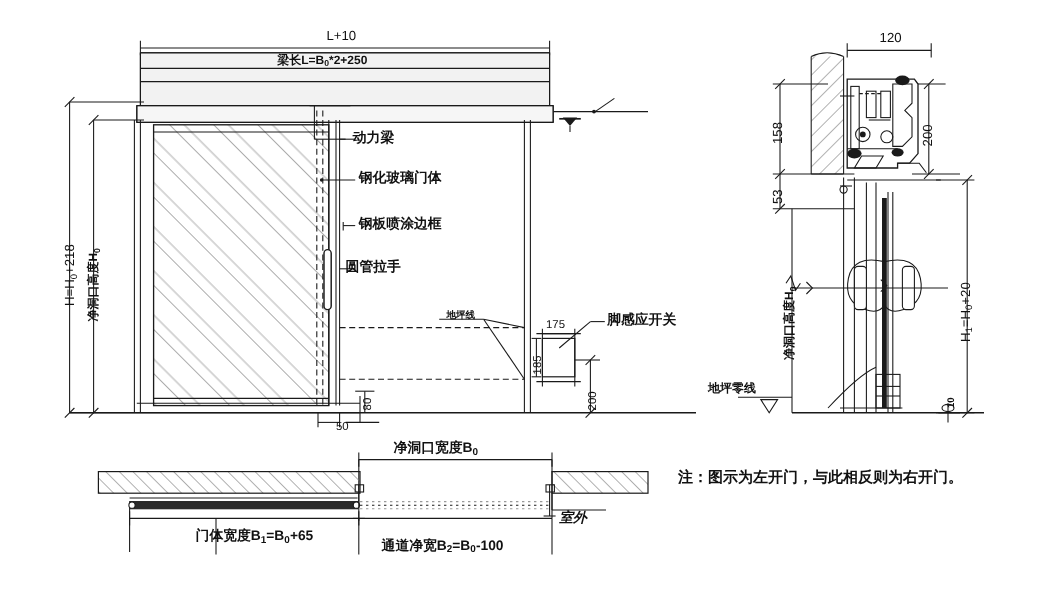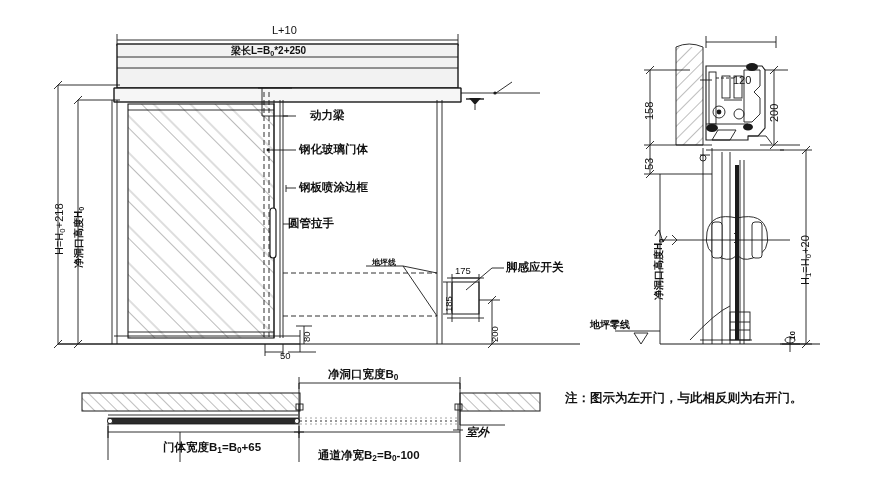--- a/index.html
+++ b/index.html
@@ -287,36 +287,36 @@
     <line x1="180" y1="440" x2="299" y2="440" stroke="none"></line>
   </g>
 </svg>
 
 <div class="lbl num" style="left:272px;top:25px;">L+10</div>
 <div class="lbl cn-sm" style="left:231px;top:46px;">梁长L=B<sub>0</sub>*2+250</div>
 
 <div class="lbl num rot90" style="left:54px;top:255px;">H=H<sub>0</sub>+218</div>
 <div class="lbl cn-sm rot90" style="left:74px;top:268px;">净洞口高度H<sub>0</sub></div>
 
-<div class="lbl cn" style="left:310px;top:110px;">动力梁</div>
+<div class="lbl cn" style="left:294px;top:110px;">动力梁</div>
 <div class="lbl cn" style="left:299px;top:144px;">钢化玻璃门体</div>
 <div class="lbl cn" style="left:299px;top:182px;">钢板喷涂边框</div>
 <div class="lbl cn" style="left:288px;top:218px;">圆管拉手</div>
 <div class="lbl cn" style="left:506px;top:262px;">脚感应开关</div>
 
 <div class="lbl tiny" style="left:372px;top:259px;">地坪线</div>
 
 <div class="lbl num-sm" style="left:455px;top:266px;">175</div>
 <div class="lbl num-sm rot90" style="left:444px;top:312px;">185</div>
 <div class="lbl num-sm rot90" style="left:490px;top:342px;">200</div>
 
 <div class="lbl num-sm" style="left:280px;top:351px;">50</div>
 <div class="lbl num-sm rot90" style="left:302px;top:342px;">80</div>
 
-<div class="lbl num" style="left:733px;top:27px;margin-top:48px;">120</div>
+<div class="lbl num" style="left:733px;top:27px;">120</div>
 <div class="lbl num rot90" style="left:644px;top:120px;">158</div>
 <div class="lbl num rot90" style="left:644px;top:170px;">53</div>
 <div class="lbl num rot90" style="left:769px;top:122px;">200</div>
 <div class="lbl num rot90" style="left:800px;top:285px;">H<sub>1</sub>=H<sub>0</sub>+20</div>
 <div class="lbl cn-sm rot90" style="left:654px;top:300px;">净洞口高度H<sub>0</sub></div>
 <div class="lbl cn-sm" style="left:590px;top:320px;">地坪零线</div>
 <div class="lbl tiny rot90" style="left:789px;top:340px;">10</div>
 
 <div class="lbl cn" style="left:328px;top:369px;">净洞口宽度B<sub>0</sub></div>
 <div class="lbl cn" style="left:466px;top:427px;font-style:italic;">室外</div>

